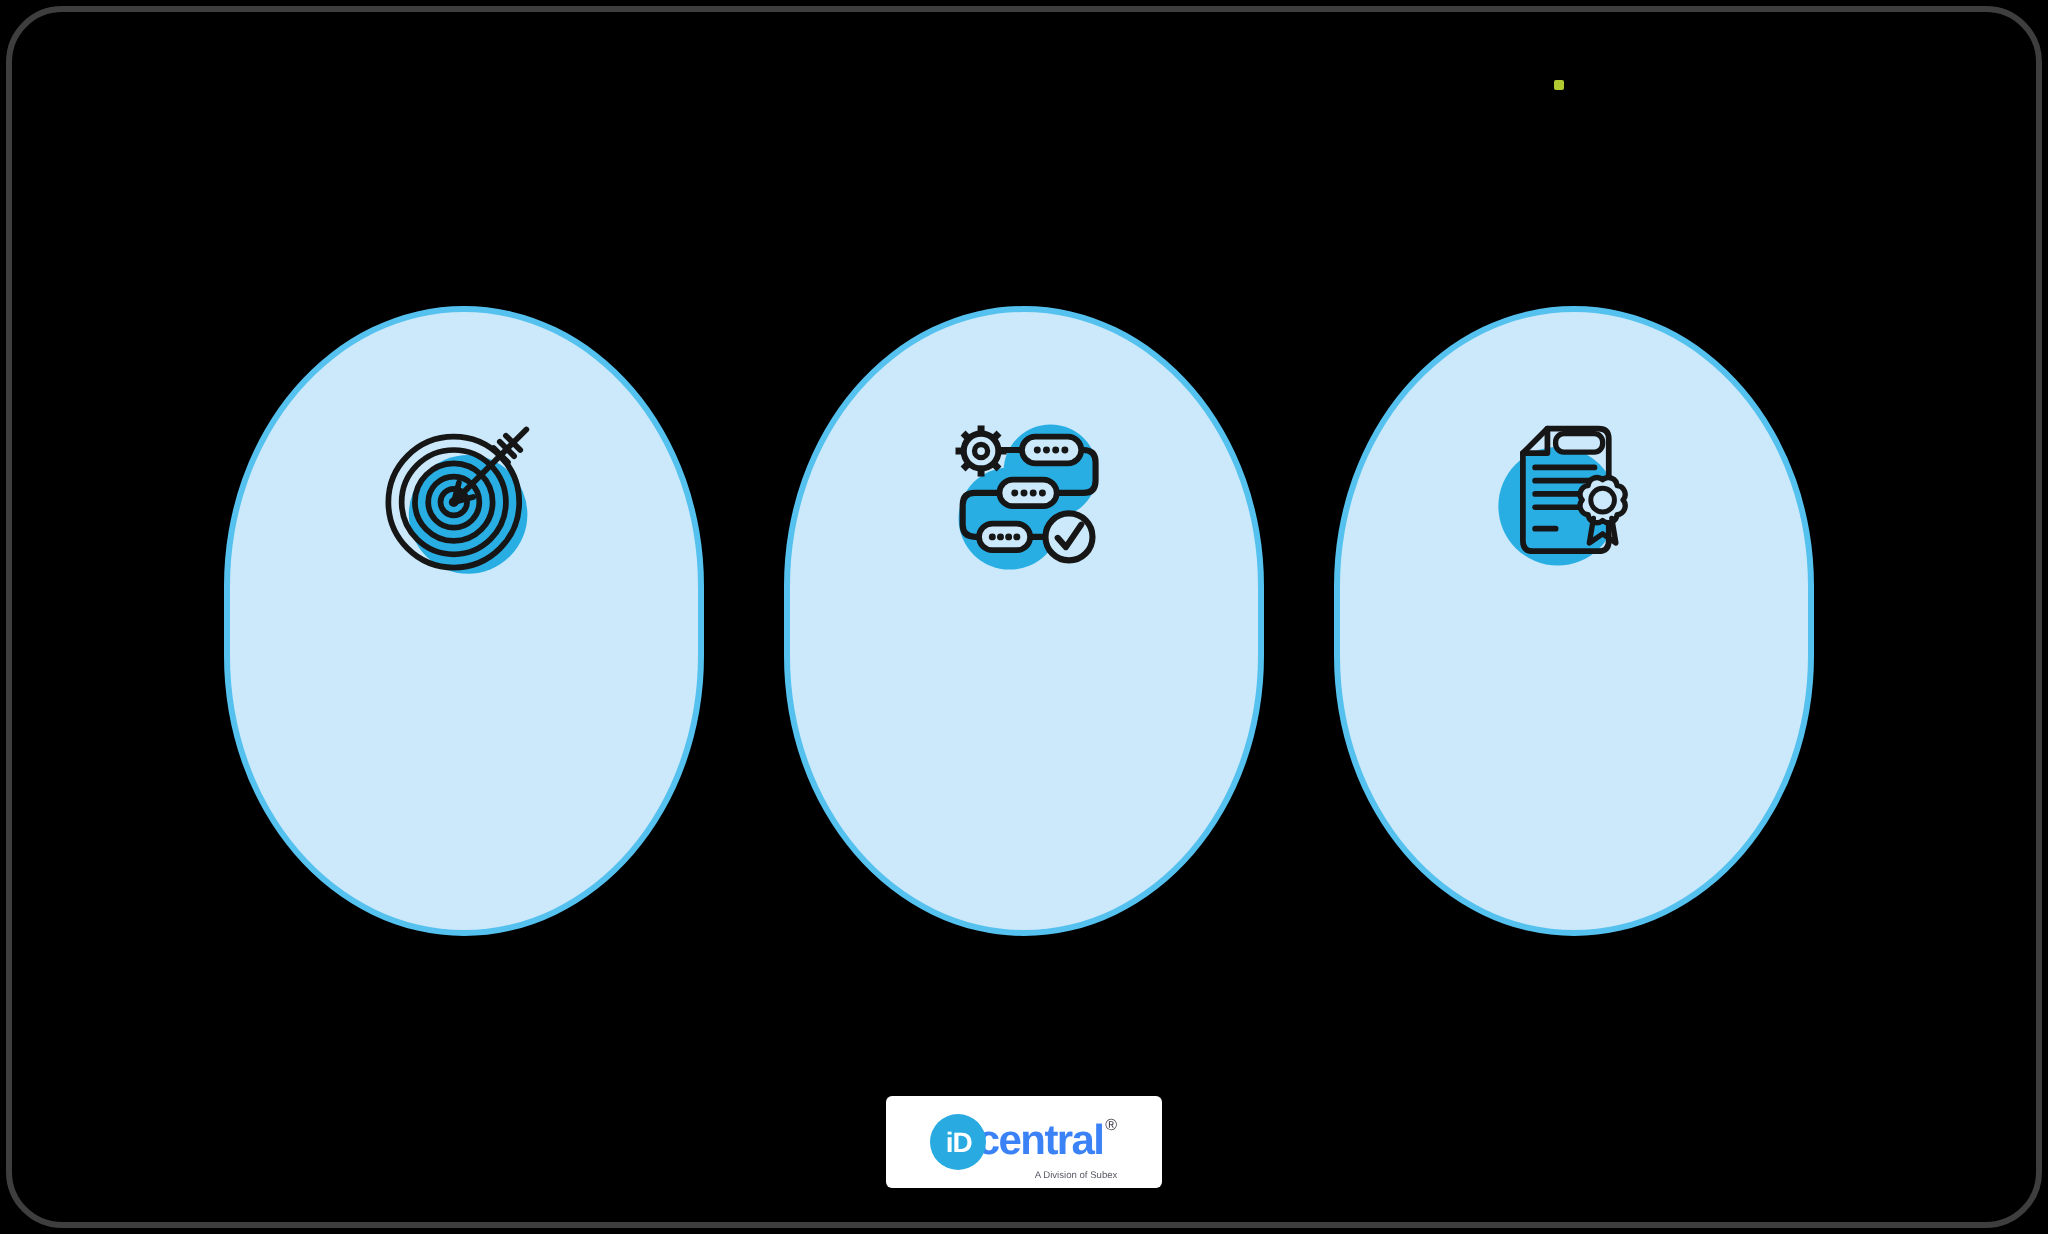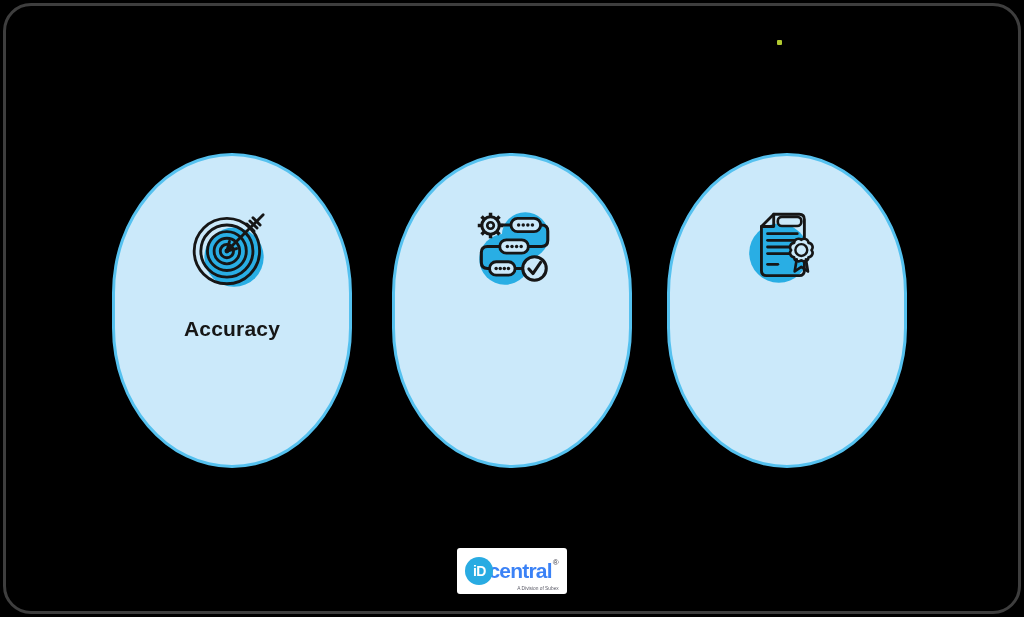--- a/index.html
+++ b/index.html
@@ -26,21 +26,21 @@
     width:92px;height:96px;
   }
   .card .label{
     position:absolute;left:8%;width:84%;top:138px;height:68px;
     display:flex;align-items:center;justify-content:center;text-align:center;
     font-size:21px;font-weight:700;color:#161616;line-height:27px;
     letter-spacing:0.2px;
   }
   .logo-box{
     position:absolute;left:50%;transform:translateX(-50%);bottom:23px;
-    width:110px;height:46px;background:#ffffff;border-radius:3px;
+    width:138px;height:46px;background:#ffffff;border-radius:3px;
     display:flex;align-items:center;justify-content:center;
   }
   .logo-row{display:flex;align-items:center;position:relative;}
   .logo-circle{
     width:28px;height:28px;border-radius:50%;background:#29abe2;
     color:#ffffff;font-weight:700;font-size:14px;
     display:flex;align-items:center;justify-content:center;
     letter-spacing:-0.5px;z-index:1;
   }
   .logo-name{
@@ -77,21 +77,20 @@
         <path d="M 59.5 21.5 L 66.5 28.5"></path>
         <path d="M 62.5 18.5 L 69.5 25.5"></path>
         <path d="M 65.5 15.5 L 72.5 22.5"></path>
         <path d="M 69 19 L 75.5 12.5"></path>
         <path d="M 40 48 L 49.5 45.5"></path>
         <path d="M 40 48 L 42.5 38.5"></path>
       </g>
       <circle cx="40" cy="48" r="2.4" fill="#161616"></circle>
     </svg>
   </div>
-  <div class="label">Accuracy</div>
 </div>
 
 <div class="card" style="left:392px">
   <div class="icon-wrap">
     <svg width="92" height="96" viewBox="0 0 90 90" fill="none">
       <circle cx="58" cy="33" r="23" fill="#29aee4"></circle>
       <circle cx="38" cy="56" r="25" fill="#29aee4"></circle>
 
       <g stroke="#161616" stroke-width="3" stroke-linecap="round" stroke-linejoin="round">
         <path d="M 32.5 22.5 H 44"></path>

